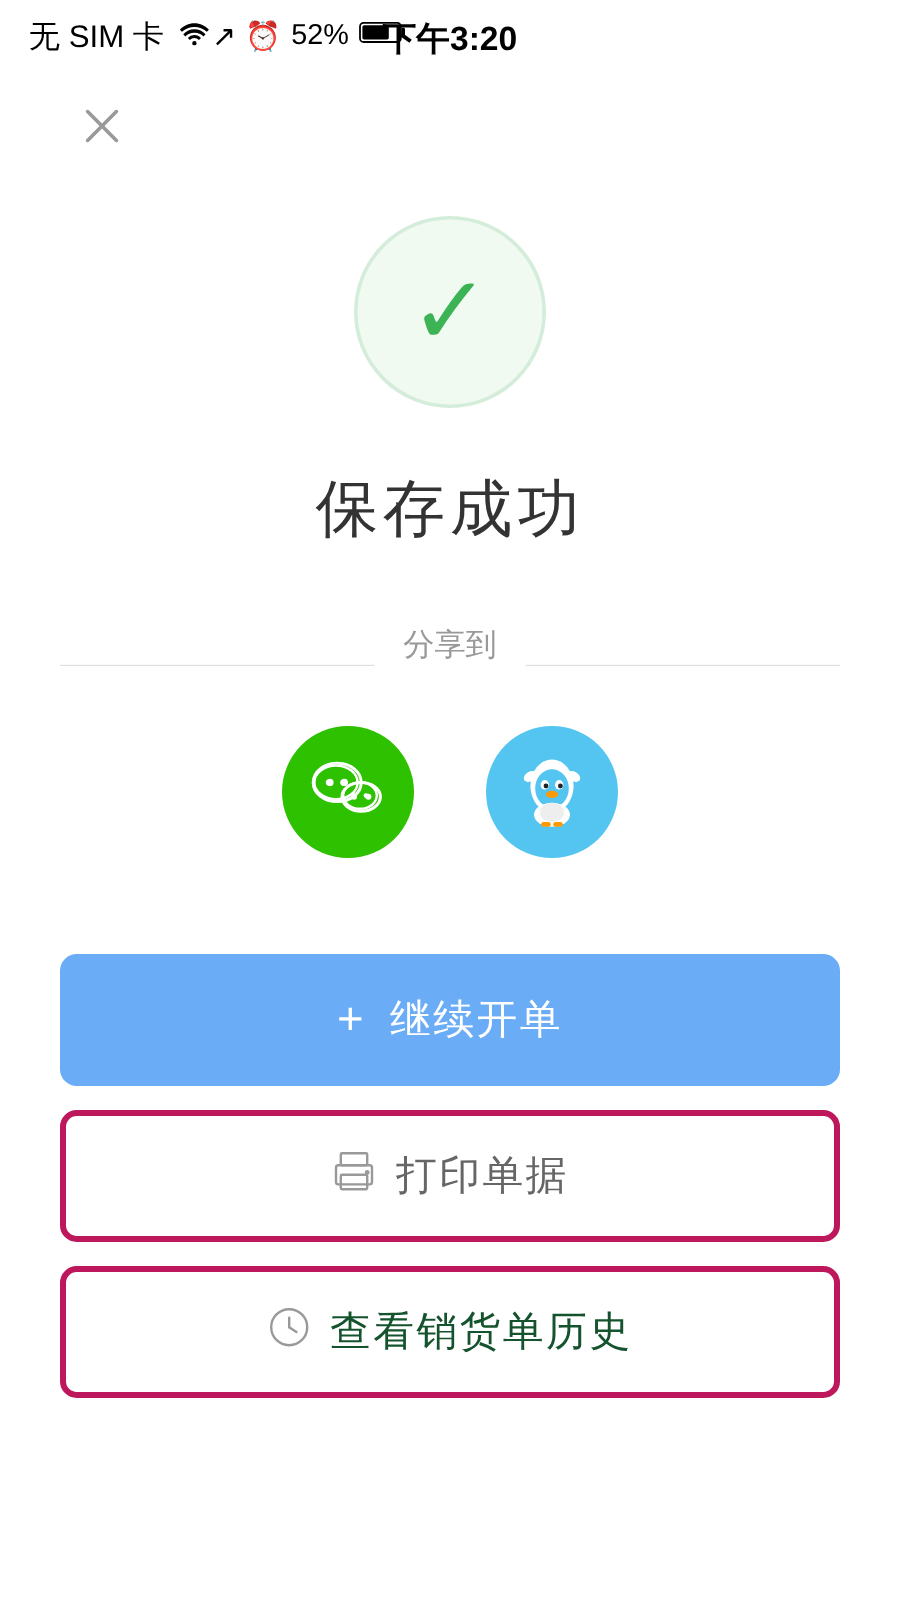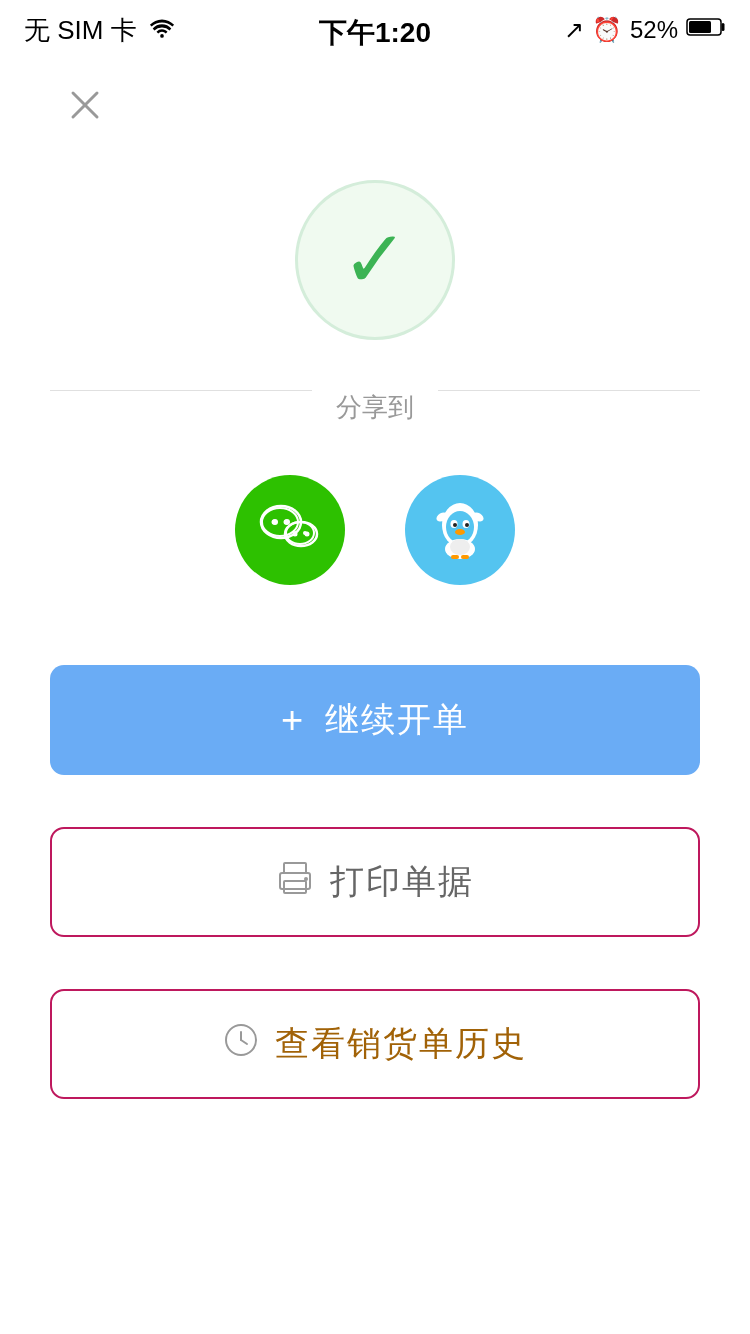--- a/index.html
+++ b/index.html
@@ -12,21 +12,21 @@
       font-family: -apple-system, "PingFang SC", "Helvetica Neue", sans-serif;
       overflow: hidden;
     }
 
     
     .status-bar {
       width: 100%;
       height: 60px;
       display: flex;
       align-items: center;
-      justify-content: space-between;
+      justify-content: flex-start;
       padding: 0 24px;
       background: #fff;
     }
 
     .status-left {
       display: flex;
       align-items: center;
       gap: 10px;
       font-size: 26px;
       color: #000;
@@ -103,21 +103,21 @@
       font-weight: 400;
       color: #333;
       margin-bottom: 60px;
       letter-spacing: 4px;
     }
 
     
     .divider-section {
       width: 100%;
       display: flex;
-      align-items: flex-start;
+      align-items: flex-end;
       gap: 24px;
       margin-bottom: 50px;
     }
 
     .divider-line {
       flex: 1;
       height: 1px;
       background: #e0e0e0;
     }
 
@@ -175,37 +175,36 @@
     }
 
     .btn-primary {
       background: #6aacf5;
       color: #fff;
     }
 
     .btn-secondary {
       background: #fff;
       color: #666;
-      border: 2px solid #be185d;
-      margin-top: 32px;
+      border: 5px solid #be185d;
     }
   </style>
 </head>
 <body>
 
 <div class="status-bar">
   <div class="status-left">
     <span>无 SIM 卡</span>
     <span>
       <svg viewBox="0 0 24 18" fill="none" xmlns="http://www.w3.org/2000/svg" width="30" height="22">
         <path d="M12 14a1.5 1.5 0 1 1 0 3 1.5 1.5 0 0 1 0-3zm0-4c1.8 0 3.4.8 4.5 2l-1.4 1.4A4.5 4.5 0 0 0 12 12a4.5 4.5 0 0 0-3.1 1.4L7.5 12A6 6 0 0 1 12 10zm0-4c3 0 5.7 1.3 7.6 3.4L18.2 11A8.5 8.5 0 0 0 12 8.5 8.5 8.5 0 0 0 5.8 11L4.4 9.4C6.3 7.3 9 6 12 6zm0-4c3.9 0 7.4 1.7 9.9 4.4L20.5 7.8A13.5 13.5 0 0 0 12 4.5 13.5 13.5 0 0 0 3.5 7.8L2.1 6.4C4.6 3.7 8.1 2 12 2z" fill="#000"></path>
       </svg>
     </span>
   </div>
-  <div class="status-center">下午1:20</div>
+  <div class="status-center">下午3:20</div>
   <div class="status-right">
     <span>↗</span>
     <span>⏰</span>
     <span>52%</span>
     <span>
       <svg width="40" height="22" viewBox="0 0 40 22">
         <rect x="1" y="3" width="34" height="16" rx="3" ry="3" fill="none" stroke="#000" stroke-width="1.5"></rect>
         <rect x="35.5" y="7" width="3" height="8" rx="1.5" fill="#000"></rect>
         <rect x="3" y="5" width="22" height="12" rx="1.5" fill="#000"></rect>
       </svg>
@@ -221,20 +220,21 @@
         <line x1="6" y1="6" x2="30" y2="30" stroke="#999" stroke-width="3" stroke-linecap="round"></line>
         <line x1="30" y1="6" x2="6" y2="30" stroke="#999" stroke-width="3" stroke-linecap="round"></line>
       </svg>
     </div>
   </div>
 
   <div class="success-circle">
     <span class="checkmark">✓</span>
   </div>
 
+  <div class="title">保存成功</div>
 
   <div class="divider-section">
     <div class="divider-line"></div>
     <span class="divider-label">分享到</span>
     <div class="divider-line"></div>
   </div>
 
   <div class="share-icons">
     <div class="share-icon-btn wechat-btn">
 
@@ -300,17 +300,17 @@
     </button>
 
     <button class="btn btn-secondary">
       <span>
         <svg width="36" height="36" viewBox="0 0 36 36" fill="none">
           <circle cx="18" cy="18" r="15" stroke="#999" stroke-width="2"></circle>
           <line x1="18" y1="10" x2="18" y2="18" stroke="#999" stroke-width="2" stroke-linecap="round"></line>
           <line x1="18" y1="18" x2="24" y2="22" stroke="#999" stroke-width="2" stroke-linecap="round"></line>
         </svg>
       </span>
-      <span style="font-size:34px; color:#a16207; letter-spacing:2px;">查看销货单历史</span>
+      <span style="font-size:34px; color:#14532d; letter-spacing:2px;">查看销货单历史</span>
     </button>
 
   </div>
 </div>
 
 </body></html>

